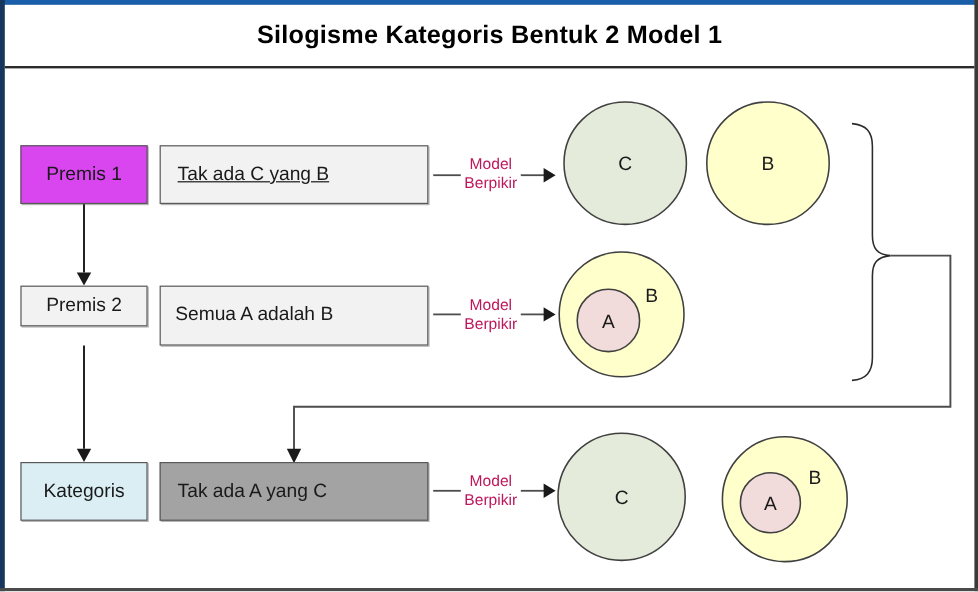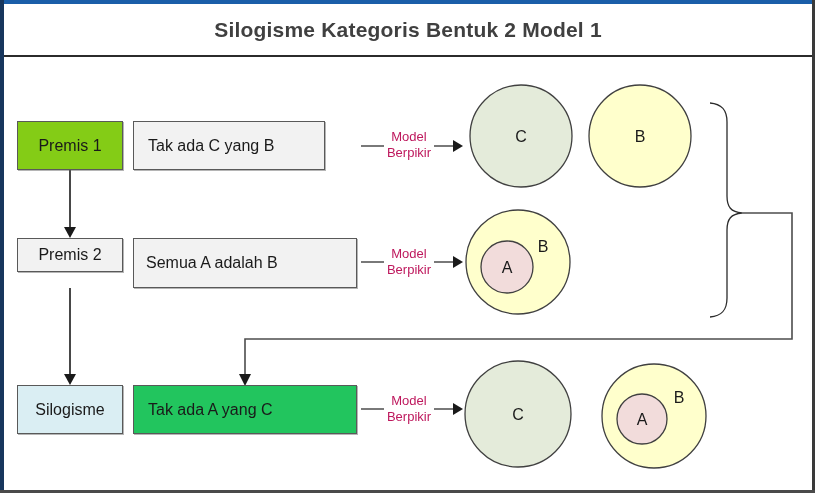--- a/index.html
+++ b/index.html
@@ -3,21 +3,21 @@
 <meta charset="utf-8">
 <style>
   html,body{margin:0;padding:0;background:#fff;font-family:"Liberation Sans",sans-serif;}
   #stage{position:relative;width:815px;height:493px;background:#ffffff;overflow:hidden;}
   .frame-top{position:absolute;left:0;top:0;width:815px;height:4px;}
   .frame-left{position:absolute;left:0;top:0;width:4px;height:493px;}
   .frame-right{position:absolute;right:0;top:0;width:3px;height:493px;background:#3a3a3a;}
   .frame-bottom{position:absolute;left:0;bottom:0;width:815px;height:3px;background:#4a4a4a;}
   .titlebar{position:absolute;left:4px;top:4px;width:808px;height:51px;border-bottom:2px solid #2b2b2b;
     display:flex;align-items:center;justify-content:center;}
-  .titlebar h1{margin:0;font-size:21px;font-weight:bold;color:#404040;letter-spacing:0.2px;}
+  .titlebar h1{margin:0;font-size:21px;font-weight:bold;color:#000000;letter-spacing:0.2px;}
   .box{position:absolute;border:1.6px solid #595959;box-sizing:border-box;box-shadow:1px 1px 0 rgba(90,90,90,0.45);
     display:flex;align-items:center;font-size:16px;color:#1a1a1a;}
   .label-box{justify-content:center;}
   .stmt-box{justify-content:flex-start;padding-left:14px;}
   .model-label{position:absolute;width:64px;text-align:center;font-size:13px;line-height:16px;color:#be185d;}
   svg{position:absolute;left:0;top:0;}
   svg text{font-family:"Liberation Sans",sans-serif;font-size:16px;fill:#1a1a1a;}
 </style>
 </head>
 <body>
@@ -77,46 +77,46 @@
     <g>
       <circle cx="518" cy="414" r="53" stroke="#404040" stroke-width="1.3" fill="#E4EBDA"></circle>
       <circle cx="654" cy="416" r="52" stroke="#404040" stroke-width="1.3" fill="#FFFFCC"></circle>
       <circle cx="642" cy="419" r="25" stroke="#404040" stroke-width="1.3" fill="#F2DCDB"></circle>
       <text x="518" y="420" text-anchor="middle">C</text>
       <text x="679" y="403" text-anchor="middle">B</text>
       <text x="642" y="425" text-anchor="middle">A</text>
     </g>
   </svg>
 
-  <div class="box label-box" style="left:17px;top:121px;width:106px;height:49px;background:#84cc16;">
+  <div class="box label-box" style="left:17px;top:121px;width:106px;height:49px;background:#d946ef;">
     <span>Premis 1</span>
   </div>
-  <div class="box stmt-box" style="left:133px;top:121px;width:192px;height:49px;background:#F2F2F2;">
+  <div class="box stmt-box" style="left:133px;top:121px;width:224px;height:49px;background:#F2F2F2;text-decoration:underline;">
     <span>Tak ada C yang B</span>
   </div>
   <div class="model-label" style="left:377px;top:129px;">
     <div>Model</div>
     <div>Berpikir</div>
   </div>
 
   <div class="box label-box" style="left:17px;top:238px;width:106px;height:34px;background:#F2F2F2;">
     <span>Premis 2</span>
   </div>
   <div class="box stmt-box" style="left:133px;top:238px;width:224px;height:50px;background:#F2F2F2;padding-left:12px;">
     <span>Semua A adalah B</span>
   </div>
   <div class="model-label" style="left:377px;top:246px;">
     <div>Model</div>
     <div>Berpikir</div>
   </div>
 
   <div class="box label-box" style="left:17px;top:385px;width:106px;height:49px;background:#DAEEF3;">
-    <span>Silogisme</span>
+    <span>Kategoris</span>
   </div>
-  <div class="box stmt-box" style="left:133px;top:385px;width:224px;height:49px;background:#22c55e;">
+  <div class="box stmt-box" style="left:133px;top:385px;width:224px;height:49px;background:#a3a3a3;">
     <span>Tak ada A yang C</span>
   </div>
   <div class="model-label" style="left:377px;top:393px;">
     <div>Model</div>
     <div>Berpikir</div>
   </div>
 
 </div>
 
 </body></html>

